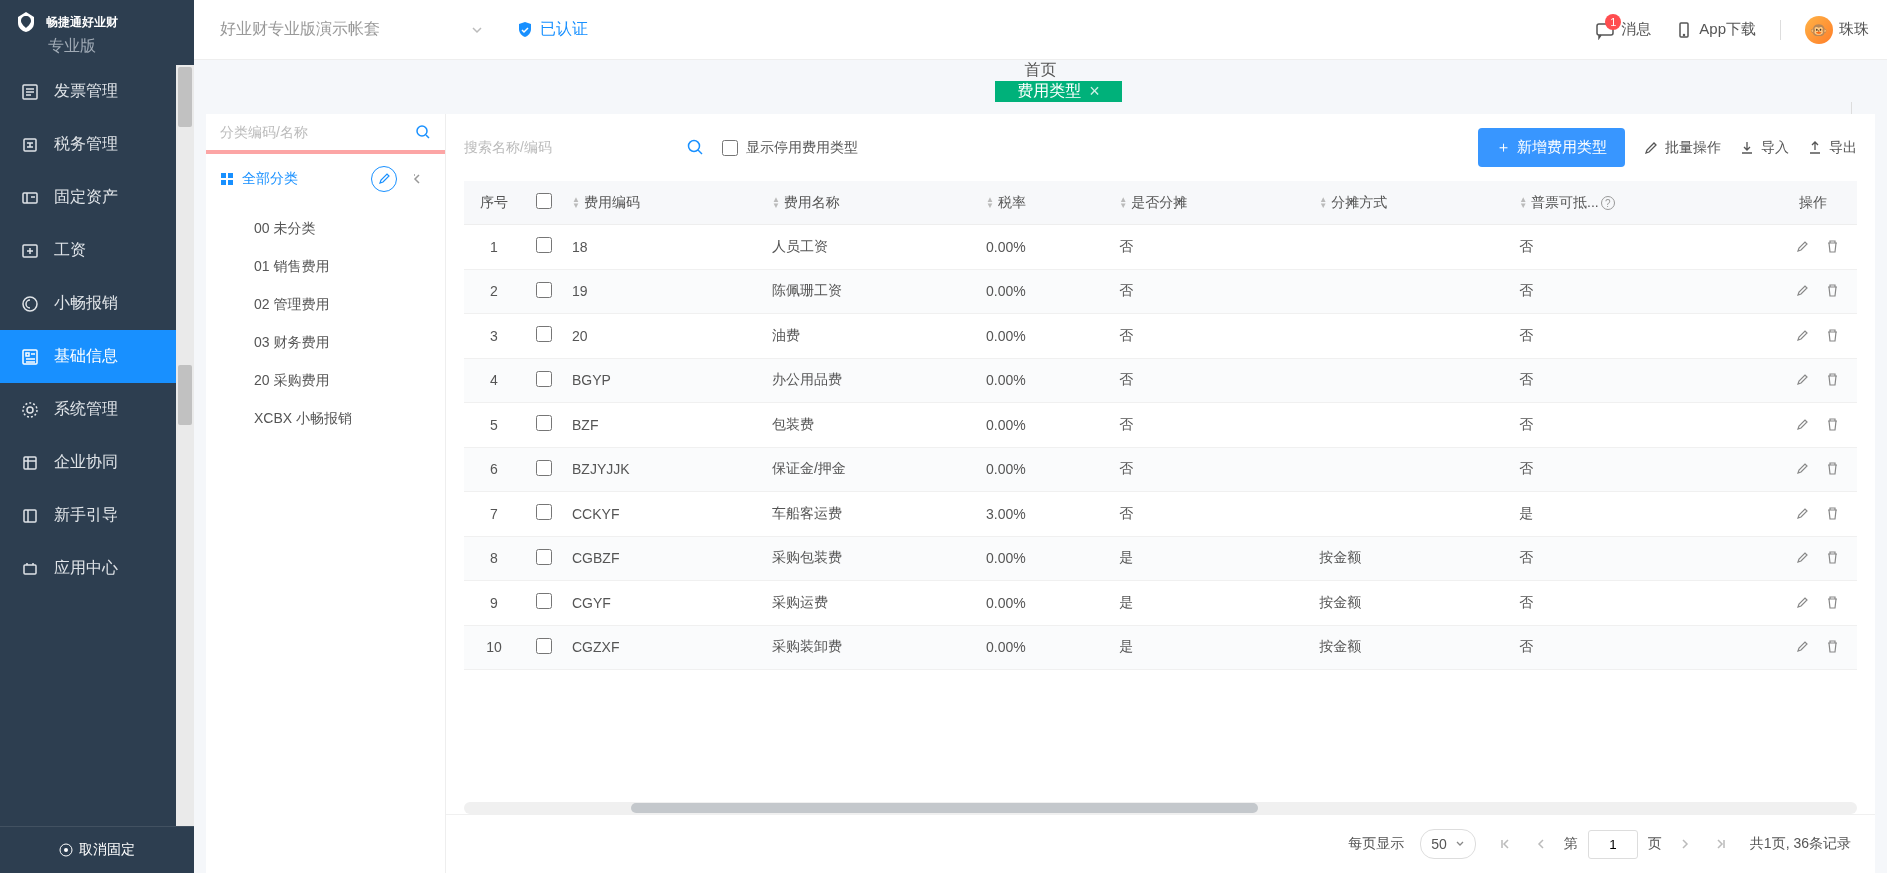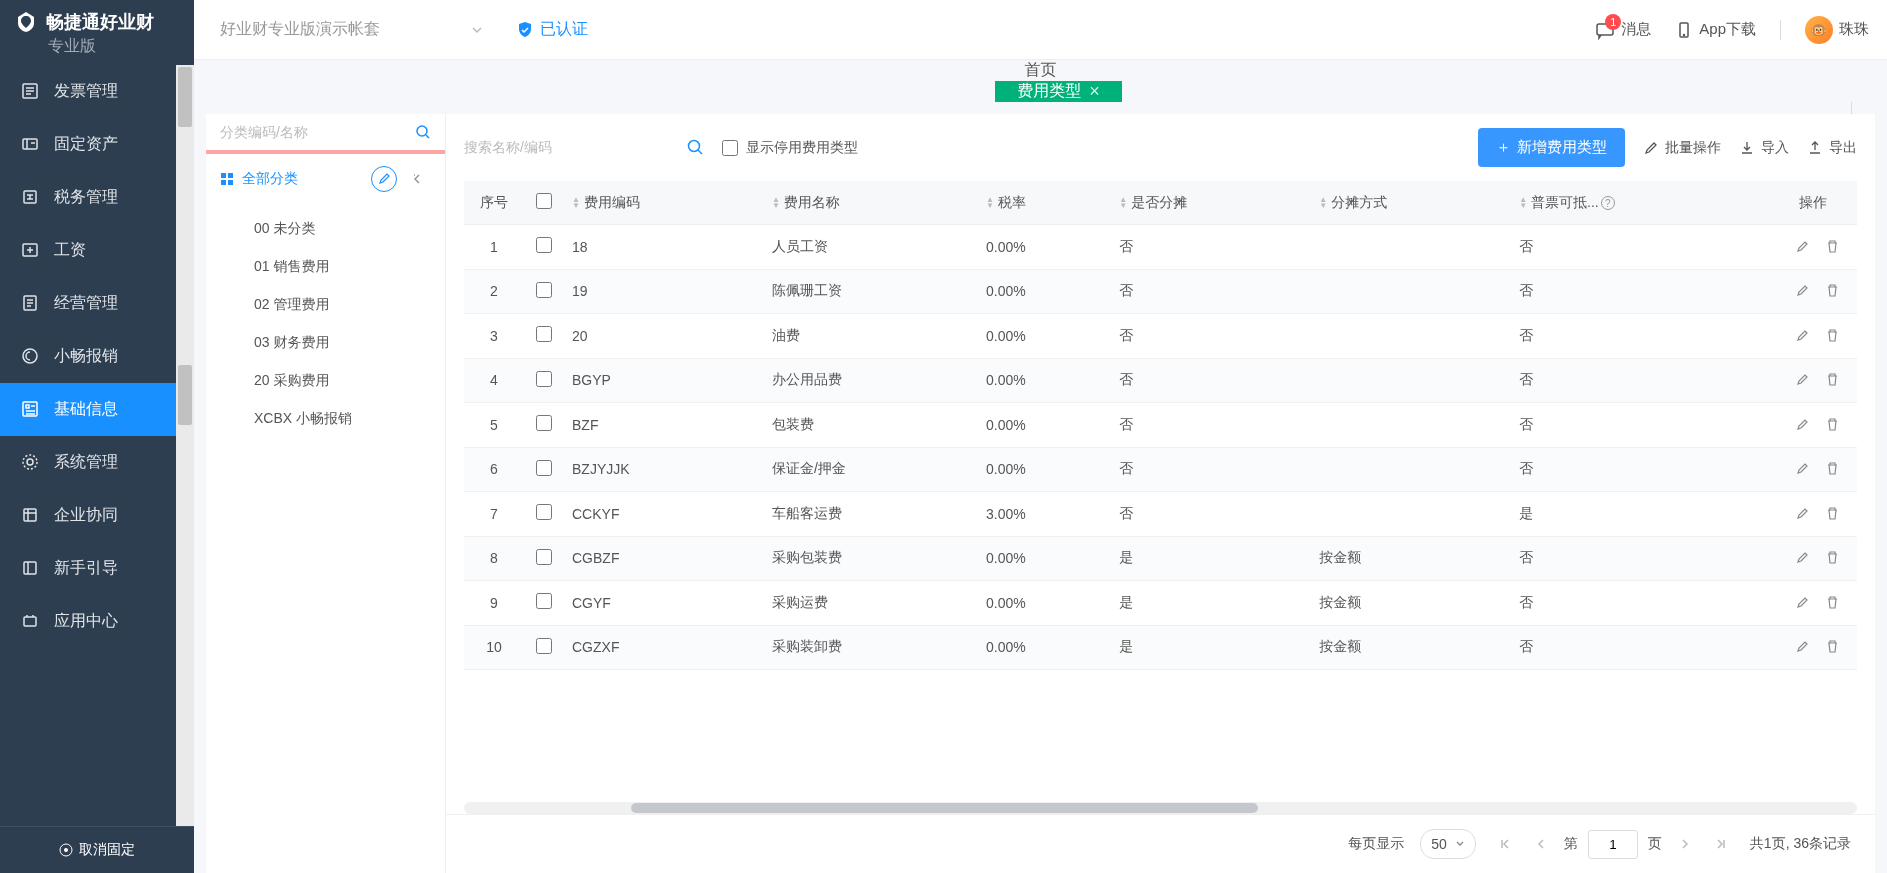--- a/index.html
+++ b/index.html
@@ -3,24 +3,24 @@
 <meta charset="utf-8">
 <style>
 * { margin: 0; padding: 0; box-sizing: border-box; }
 body { font-family: "Microsoft YaHei", "PingFang SC", sans-serif; font-size: 14px; color: #333; background: #fff; overflow: hidden; }
 .app { display: flex; height: 873px; width: 1887px; position: relative; }
 
 
 .sidebar { width: 194px; background: #2d3e50; color: #fff; display: flex; flex-direction: column; position: relative; }
 .sidebar-header { padding: 10px 14px 6px; display: flex; align-items: center; gap: 8px; }
 .logo-icon { width: 24px; height: 24px; display: flex; align-items: center; justify-content: center; }
-.logo-text { font-size: 18px; font-weight: bold; }
+.logo-text { font-size: 12px; font-weight: bold; }
 .sidebar-edition { padding: 0 14px 8px 48px; font-size: 16px; color: #a0aab5; margin-top: -4px;}
 .sidebar-nav { flex: 1; overflow-y: auto; position: relative; }
-.sidebar-item { display: flex; align-items: flex-start; gap: 14px; padding: 16px 20px; cursor: pointer; font-size: 16px; color: #e0e4e8; }
+.sidebar-item { display: flex; align-items: flex-end; gap: 14px; padding: 16px 20px; cursor: pointer; font-size: 16px; color: #e0e4e8; }
 .sidebar-item.active { background: #1890ff; color: #fff; }
 .sidebar-icon { width: 20px; height: 20px; display: flex; align-items: center; justify-content: center; }
 .sidebar-footer { display: flex; align-items: center; justify-content: center; gap: 6px; padding: 14px; border-top: 1px solid rgba(255,255,255,0.1); cursor: pointer; }
 .sidebar-scrollbar-track { position: absolute; right: 0; top: 0; bottom: 0; width: 18px; background: #eaeaea; }
 .sidebar-scrollbar-thumb { position: absolute; left: 2px; right: 2px; background: #c1c1c1; border-radius: 2px; }
 
 
 .main { flex: 1; display: flex; flex-direction: column; background: #f5f7fa; position: relative; }
 .topbar { height: 60px; background: #fff; display: flex; align-items: center; padding: 0 18px; gap: 24px; border-bottom: 1px solid #eee; }
 .account-select { display: flex; align-items: center; gap: 32px; color: #999; font-size: 16px; cursor: pointer; padding: 0 8px; min-width: 280px; justify-content: space-between;}
@@ -118,52 +118,43 @@
               <svg width="18" height="18" viewBox="0 0 18 18" fill="none" stroke="currentColor" stroke-width="1.5">
                 <rect x="2" y="2" width="14" height="14" rx="1"></rect>
                 <path d="M5 6h8M5 9h8M5 12h5"></path>
               </svg>
             </span>
           <span>发票管理</span>
         </div>
         <div class="sidebar-item">
           <span class="sidebar-icon">
               <svg width="18" height="18" viewBox="0 0 18 18" fill="none" stroke="currentColor" stroke-width="1.5">
+                <rect x="3" y="3" width="12" height="12" rx="1"></rect>
+                <path d="M6 7h6M6 11h6M9 7v4"></path>
+              </svg>
+            </span>
+          <span>税务管理</span>
+        </div>
+        <div class="sidebar-item">
+          <span class="sidebar-icon">
+              <svg width="18" height="18" viewBox="0 0 18 18" fill="none" stroke="currentColor" stroke-width="1.5">
                 <rect x="2" y="4" width="14" height="10" rx="1"></rect>
                 <path d="M6 4v10M10 8h4"></path>
               </svg>
             </span>
           <span>固定资产</span>
         </div>
         <div class="sidebar-item">
           <span class="sidebar-icon">
               <svg width="18" height="18" viewBox="0 0 18 18" fill="none" stroke="currentColor" stroke-width="1.5">
-                <rect x="3" y="3" width="12" height="12" rx="1"></rect>
-                <path d="M6 7h6M6 11h6M9 7v4"></path>
-              </svg>
-            </span>
-          <span>税务管理</span>
-        </div>
-        <div class="sidebar-item">
-          <span class="sidebar-icon">
-              <svg width="18" height="18" viewBox="0 0 18 18" fill="none" stroke="currentColor" stroke-width="1.5">
                 <rect x="2" y="3" width="14" height="12" rx="1"></rect>
                 <path d="M9 6v6M6 9h6"></path>
               </svg>
             </span>
           <span>工资</span>
-        </div>
-        <div class="sidebar-item">
-          <span class="sidebar-icon">
-              <svg width="18" height="18" viewBox="0 0 18 18" fill="none" stroke="currentColor" stroke-width="1.5">
-                <rect x="3" y="2" width="12" height="14" rx="1"></rect>
-                <path d="M6 6h6M6 9h6M6 12h4"></path>
-              </svg>
-            </span>
-          <span>经营管理</span>
         </div>
         <div class="sidebar-item">
           <span class="sidebar-icon">
               <svg width="18" height="18" viewBox="0 0 18 18" fill="none" stroke="currentColor" stroke-width="1.5">
                 <circle cx="9" cy="9" r="7"></circle>
                 <path d="M9 5a4 4 0 0 0 0 8"></path>
               </svg>
             </span>
           <span>小畅报销</span>
         </div>

